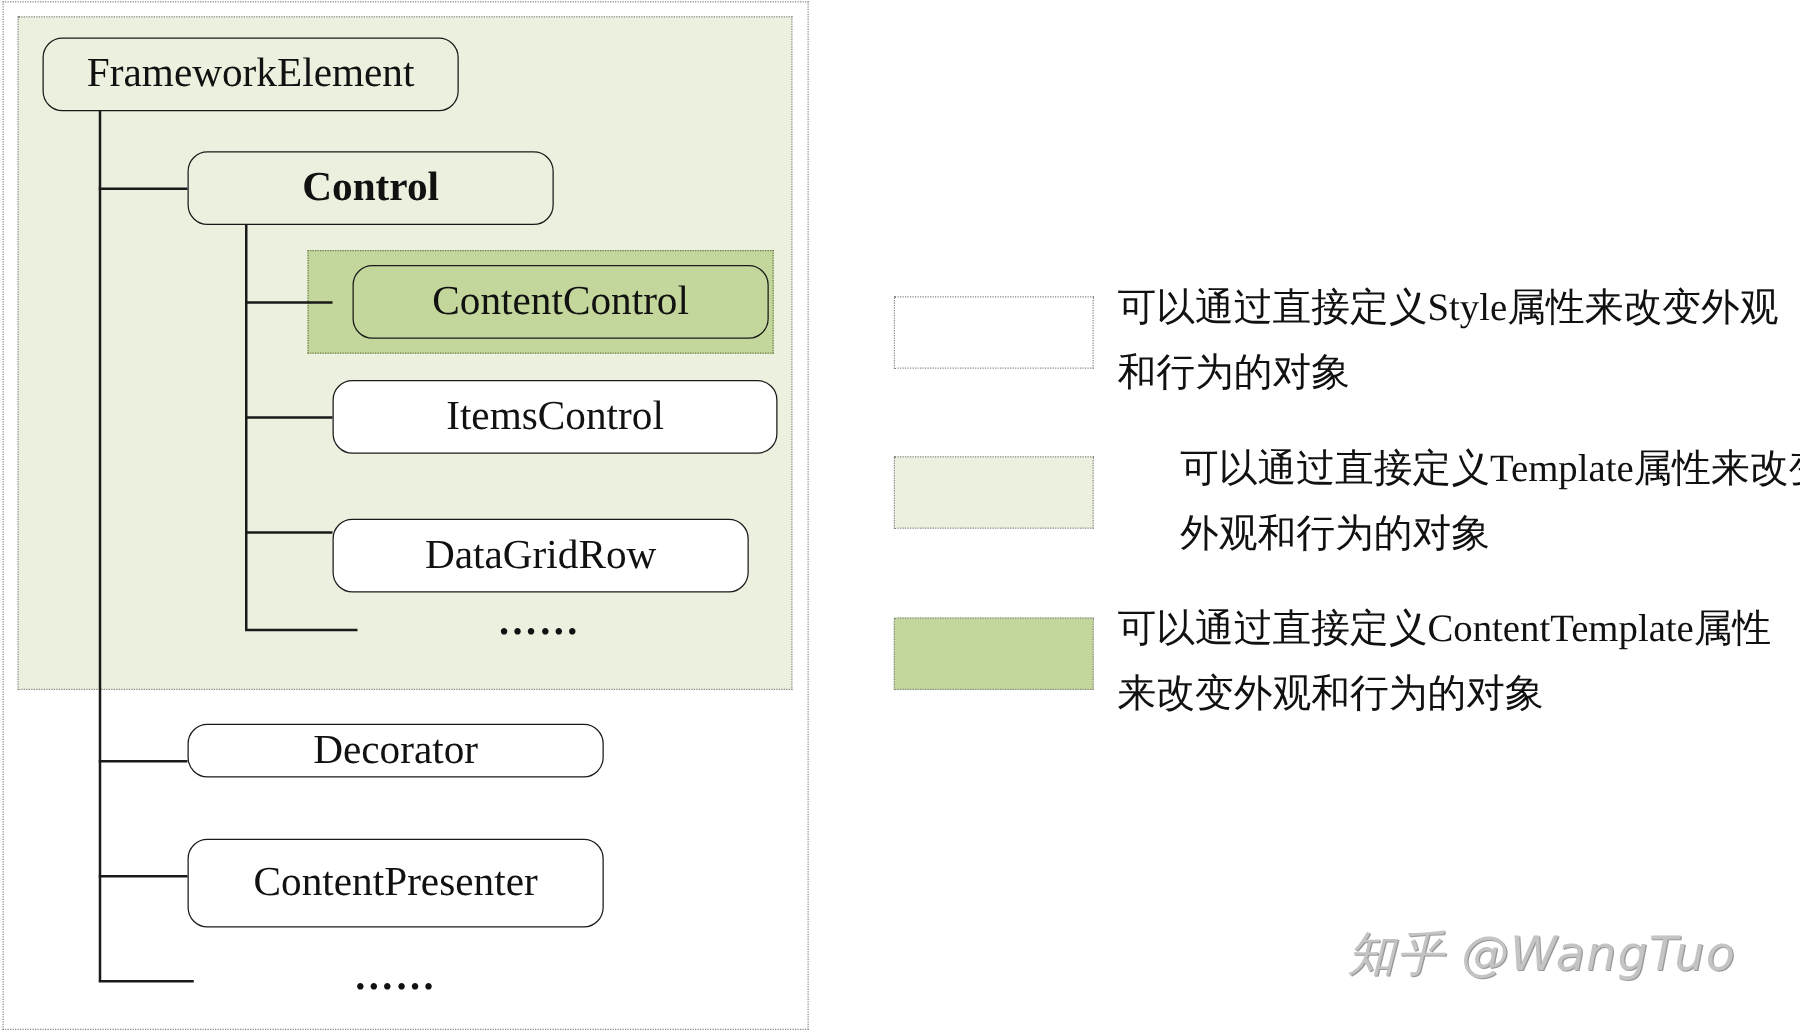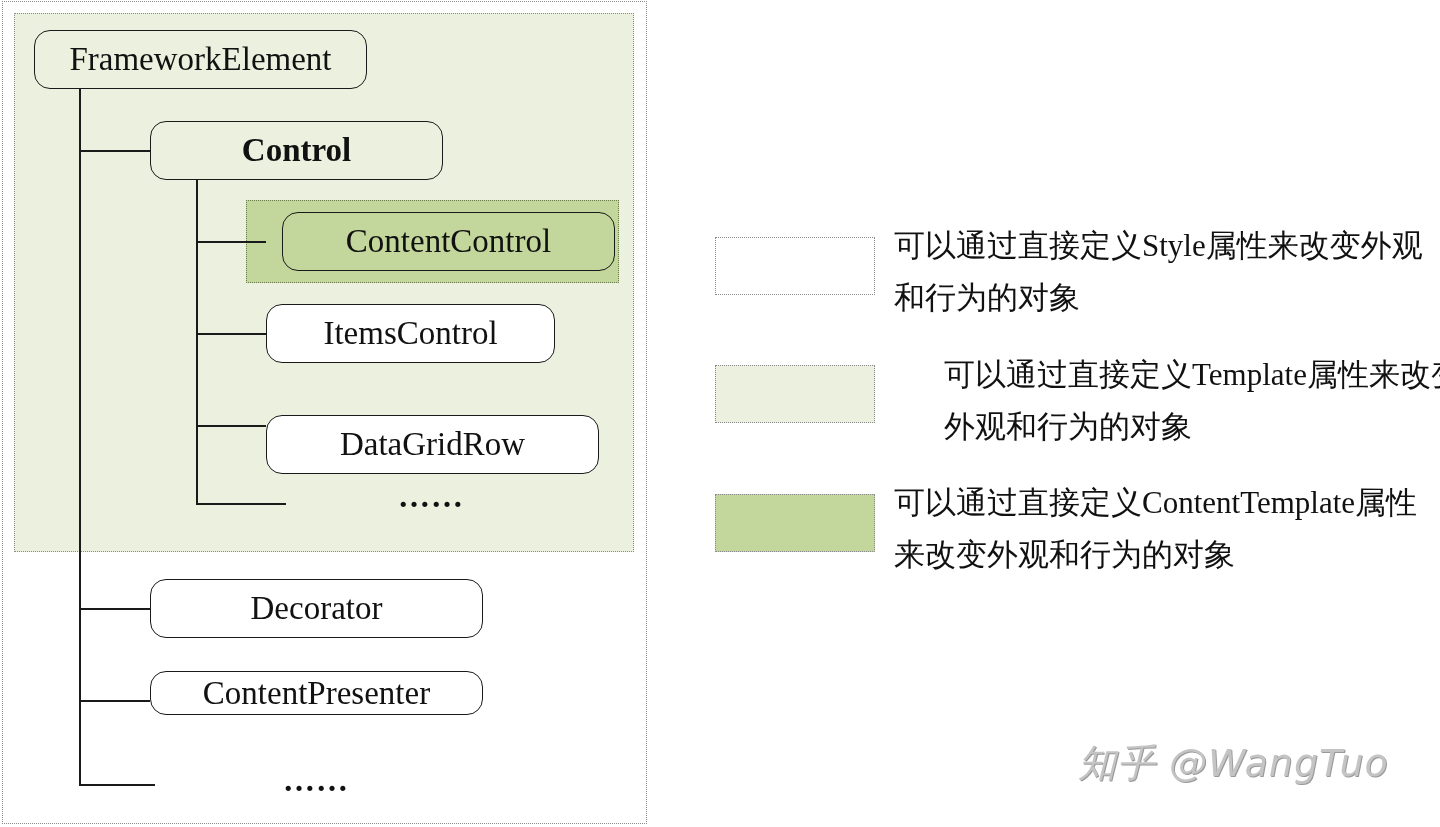--- a/index.html
+++ b/index.html
@@ -36,26 +36,26 @@
 
 <div class="abs vline" style="left:196px; top:180px; height:324px;"></div>
 <div class="abs hline" style="left:196px; top:241px; width:70px;"></div>
 <div class="abs hline" style="left:196px; top:333px; width:70px;"></div>
 <div class="abs hline" style="left:196px; top:425px; width:70px;"></div>
 <div class="abs hline" style="left:196px; top:503px; width:90px;"></div>
 
 <div class="abs node" style="left:34px; top:30px; width:333px; height:59px;">FrameworkElement</div>
 <div class="abs node" style="left:150px; top:121px; width:293px; height:59px;font-weight:bold;">Control</div>
 <div class="abs node" style="left:266px; top:212px; width:333px; height:59px;margin-left:16px;">ContentControl</div>
-<div class="abs node white" style="left:266px; top:304px; width:289px; height:59px;">ItemsControl</div>
+<div class="abs node white" style="left:266px; top:304px; width:356px; height:59px;">ItemsControl</div>
 <div class="abs node white" style="left:266px; top:396px; width:333px; height:59px;margin-top:19px;">DataGridRow</div>
 <div class="abs ellipsis" style="left:398px; top:478px;">……</div>
 
-<div class="abs node white" style="left:150px; top:579px; width:333px; height:59px;">Decorator</div>
-<div class="abs node white" style="left:150px; top:671px; width:333px; height:44px;">ContentPresenter</div>
+<div class="abs node white" style="left:150px; top:579px; width:333px; height:43px;">Decorator</div>
+<div class="abs node white" style="left:150px; top:671px; width:333px; height:71px;">ContentPresenter</div>
 <div class="abs ellipsis" style="left:283px; top:762px;">……</div>
 
 <div class="abs swatch" style="left:715px; top:237px; background:#ffffff;"></div>
 <div class="abs legend-text" style="left:894px; top:220px;">可以通过直接定义Style属性来改变外观和行为的对象</div>
 
 <div class="abs swatch" style="left:715px; top:365px; background:#ebf1de;"></div>
 <div class="abs legend-text" style="left:944px; top:349px;">可以通过直接定义Template属性来改变外观和行为的对象</div>
 
 <div class="abs swatch" style="left:715px; top:494px; background:#c3d69b;"></div>
 <div class="abs legend-text" style="left:894px; top:477px; width:540px;font-family:Liberation Serif, serif;">可以通过直接定义ContentTemplate属性来改变外观和行为的对象</div>

